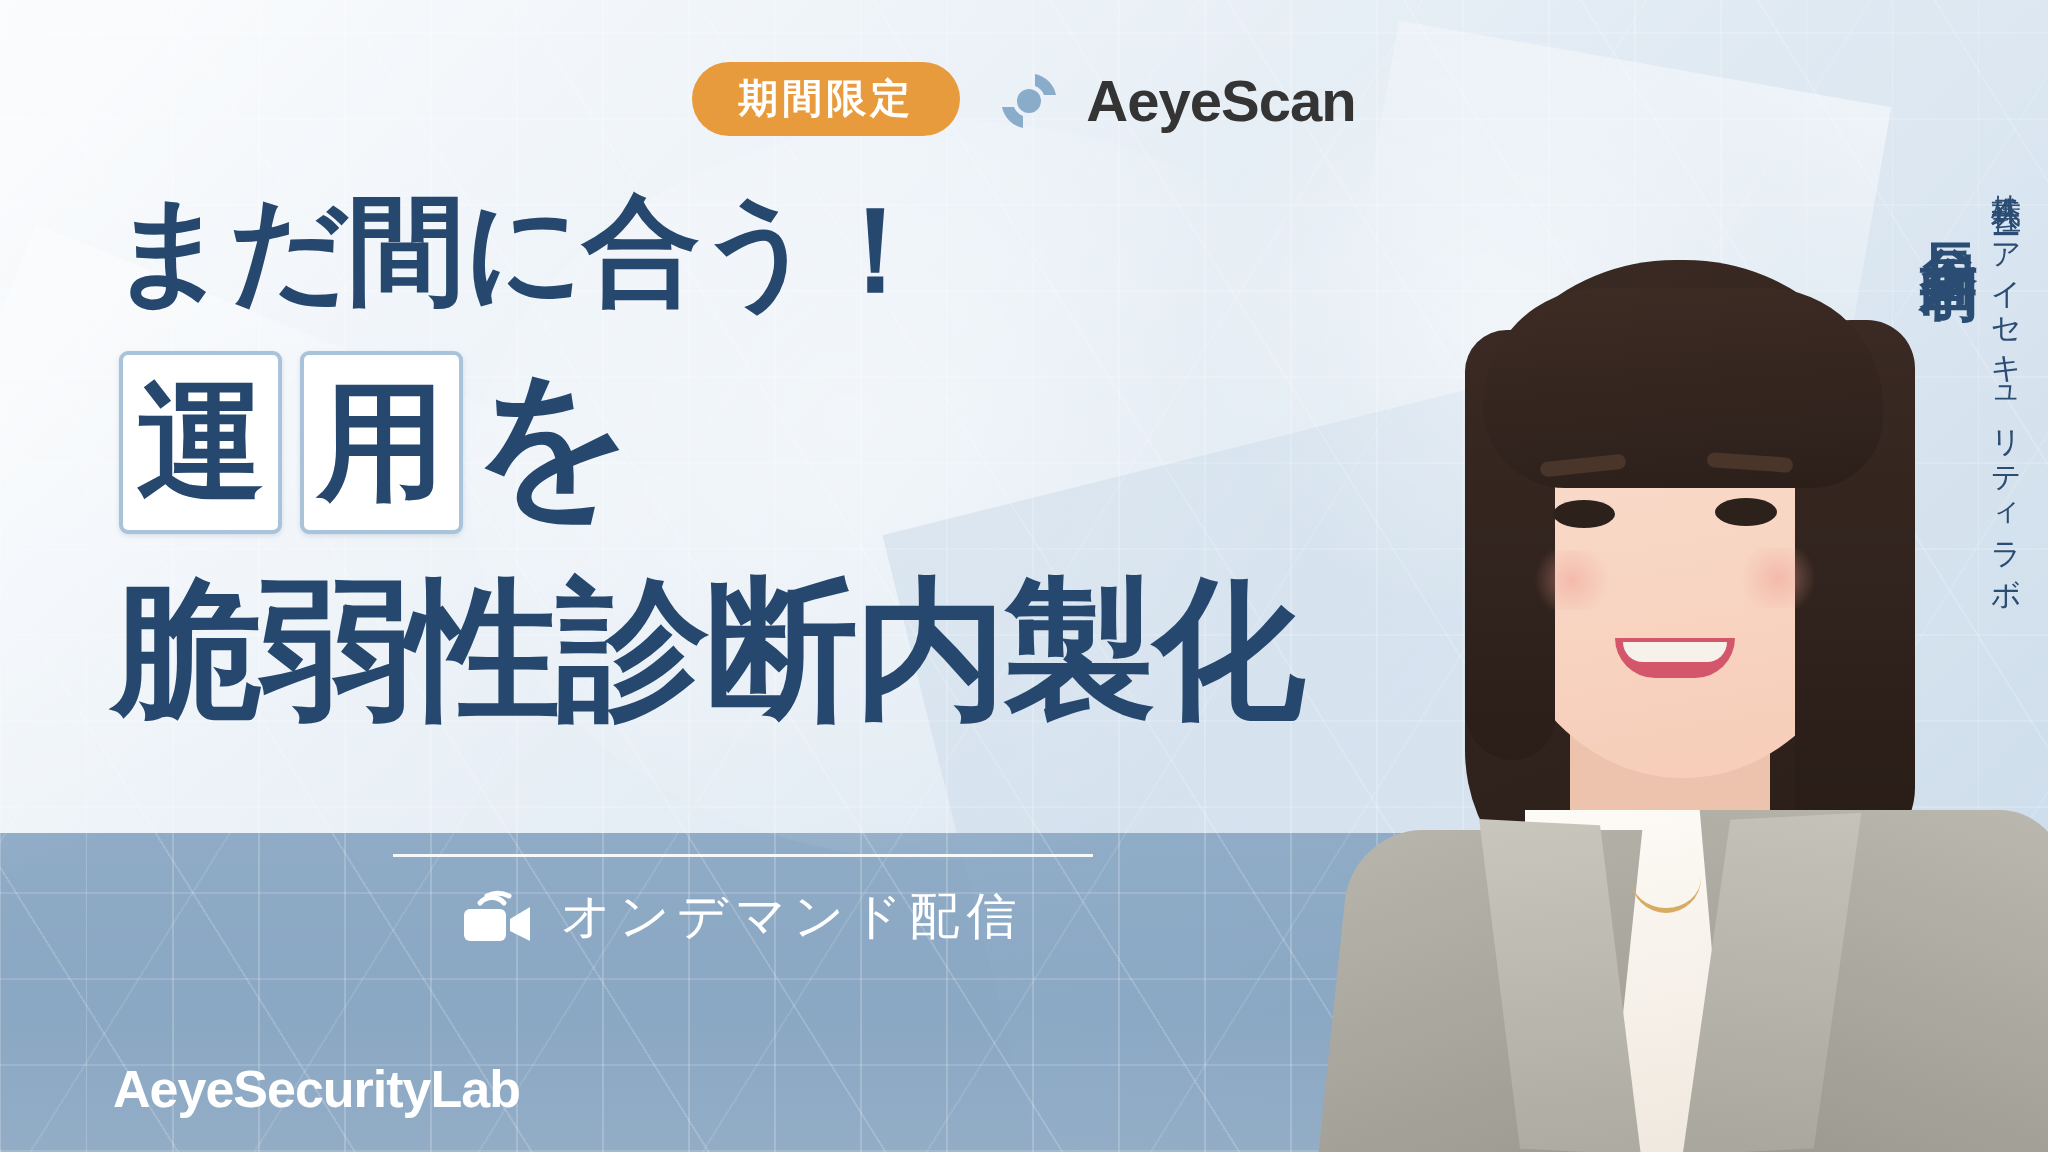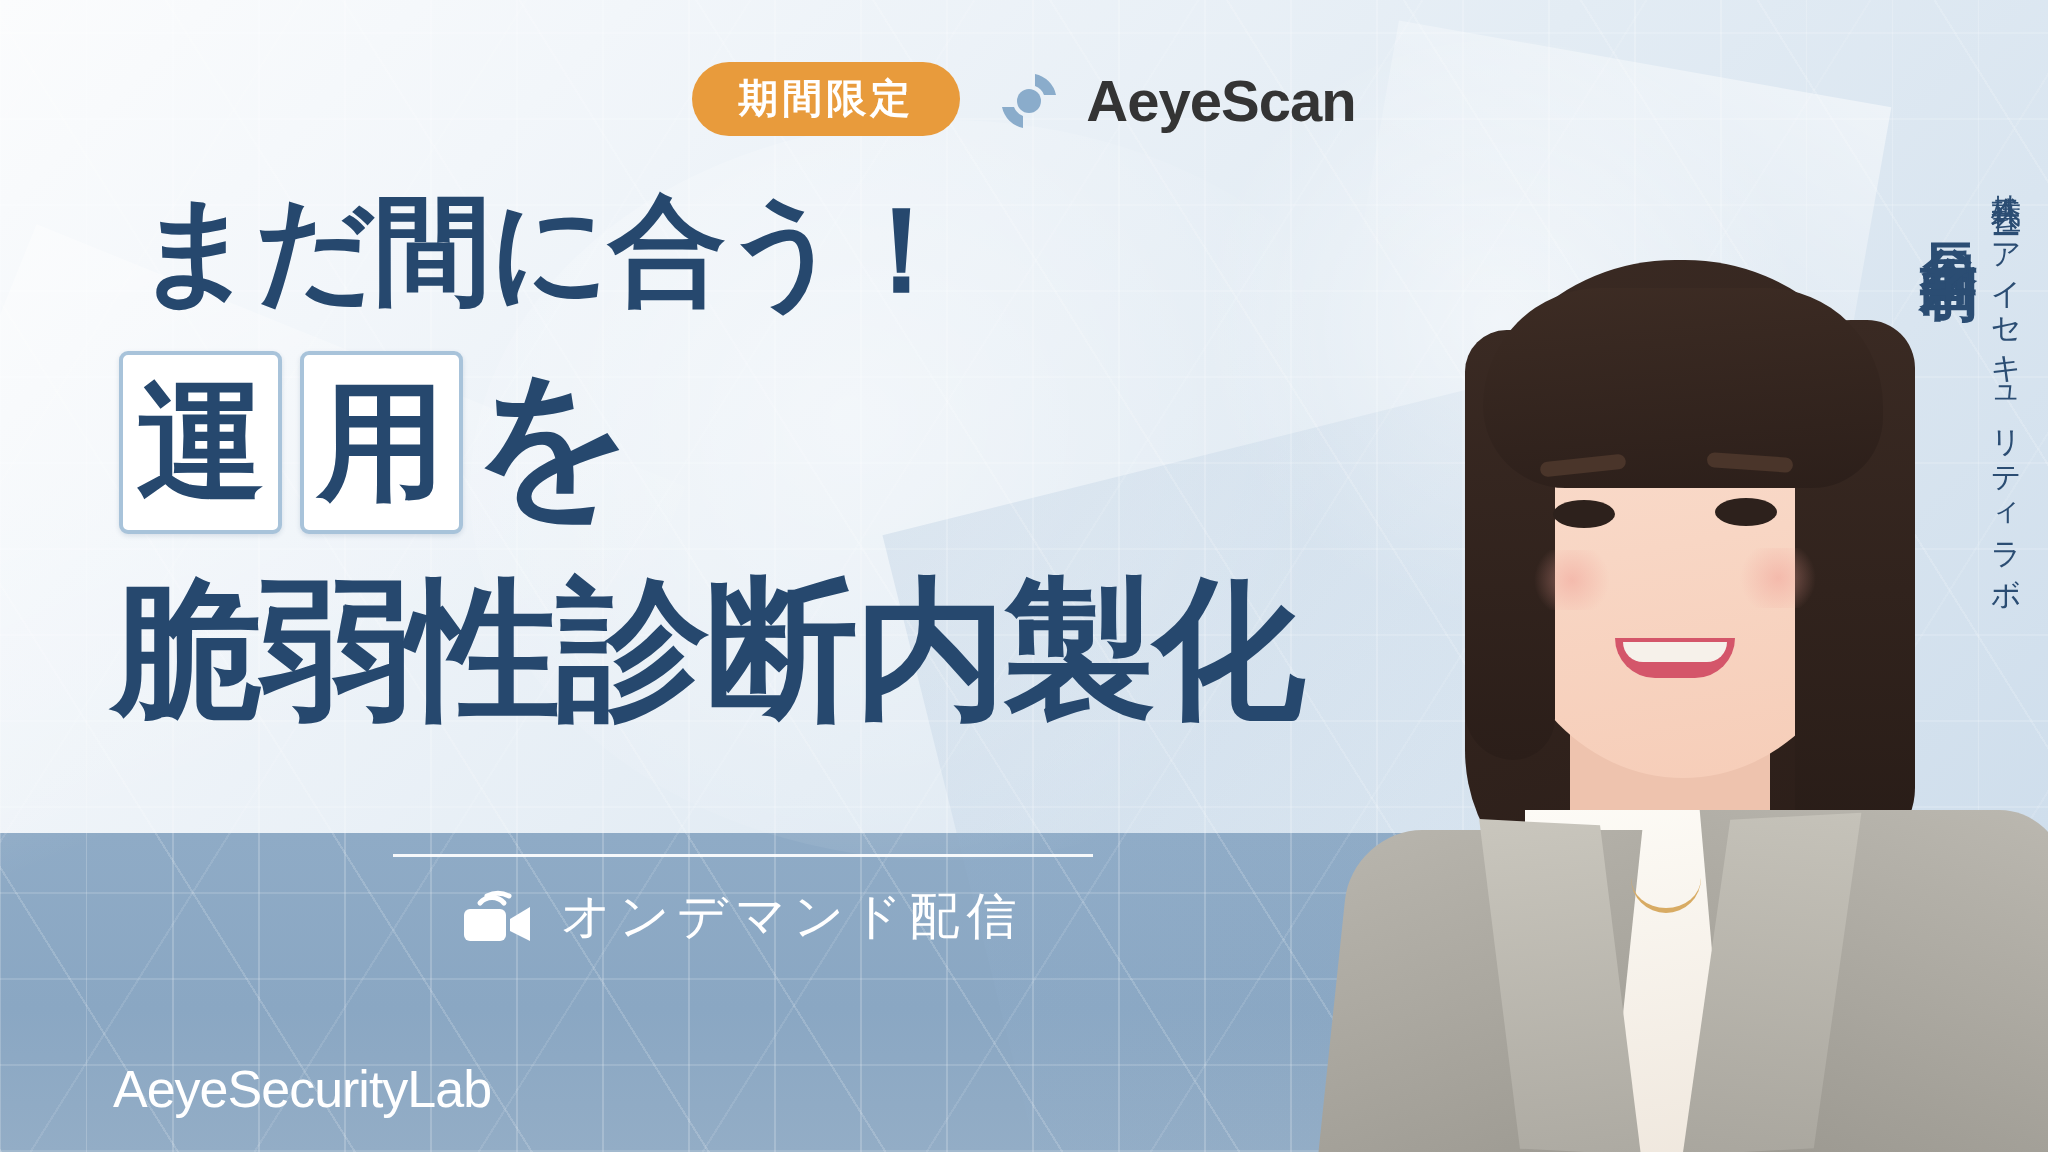--- a/index.html
+++ b/index.html
@@ -49,21 +49,21 @@
     line-height:1;white-space:nowrap;
   }
   .logo-lockup{display:flex;align-items:center;gap:22px;}
   .logo-mark{width:70px;height:70px;position:relative;flex:0 0 auto;}
   .logo-text{font-size:58px;font-weight:700;color:#343434;letter-spacing:-1px;line-height:1;white-space:nowrap;}
 
   
   .headline{position:absolute;left:110px;top:180px;width:1560px;}
   .ln{display:flex;align-items:center;white-space:nowrap;}
   .ln1{height:140px;}
-  .jp-navy{color:#26486e;font-weight:900;font-size:118px;line-height:1;letter-spacing:-2px;margin-left:26px;}
+  .jp-navy{color:#26486e;font-weight:900;font-size:118px;line-height:1;letter-spacing:-2px;}
   .bluebox{
     background:linear-gradient(165deg,#14507f 0%,#1e5a88 45%,#3a79a8 100%);
     color:#ffffff;font-weight:900;font-size:104px;line-height:1;letter-spacing:-1px;
     border-radius:10px;padding:17px 18px 23px 18px;margin-left:22px;
     box-shadow:0 2px 6px rgba(20,60,100,.22);
   }
   .ln2{height:200px;margin-top:22px;}
   .big-navy{color:#26486e;font-weight:900;font-size:158px;line-height:1;letter-spacing:-4px;}
   .charbox{
     background:#ffffff;border:4px solid #a8c3da;border-radius:9px;
@@ -77,21 +77,21 @@
   
   .ondemand{position:absolute;left:393px;top:854px;width:700px;}
   .od-rule{height:3px;background:rgba(255,255,255,.92);width:700px;}
   .od-row{display:flex;align-items:center;justify-content:center;gap:26px;margin-top:30px;}
   .cam-icon{position:relative;width:72px;height:58px;flex:0 0 auto;}
   .od-label{color:#ffffff;font-size:50px;font-weight:500;letter-spacing:7px;line-height:1;white-space:nowrap;}
 
   
   .footer-logo{
     position:absolute;left:113px;top:1063px;
-    color:#ffffff;font-size:52px;font-weight:400;letter-spacing:-1px;line-height:1;white-space:nowrap;
+    color:#ffffff;font-size:52px;font-weight:700;letter-spacing:-1px;line-height:1;white-space:nowrap;
   }
 
   
   .photo{position:absolute;left:1315px;top:250px;width:733px;height:902px;overflow:hidden;}
   .ph-hair-back{position:absolute;left:150px;top:10px;width:430px;height:660px;background:linear-gradient(160deg,#3a2a23,#2a1d18);border-radius:210px 210px 170px 170px;}
   .ph-neck{position:absolute;left:255px;top:410px;width:200px;height:230px;background:#eec3ae;border-radius:60px;}
   .ph-face{position:absolute;left:182px;top:58px;width:372px;height:470px;background:linear-gradient(170deg,#fadfd0,#f6cdb8);border-radius:186px/210px;}
   .ph-fringe{position:absolute;left:168px;top:38px;width:400px;height:200px;background:linear-gradient(175deg,#3d2c24,#2c1f1a);border-radius:200px 200px 120px 140px;}
   .ph-hair-side-l{position:absolute;left:150px;top:80px;width:90px;height:430px;background:linear-gradient(180deg,#3a2a23,#2b1e19);border-radius:60px 10px 60px 70px;}
   .ph-hair-side-r{position:absolute;left:480px;top:70px;width:120px;height:540px;background:linear-gradient(180deg,#3a2a23,#281c17);border-radius:70px 60px 90px 60px;}

